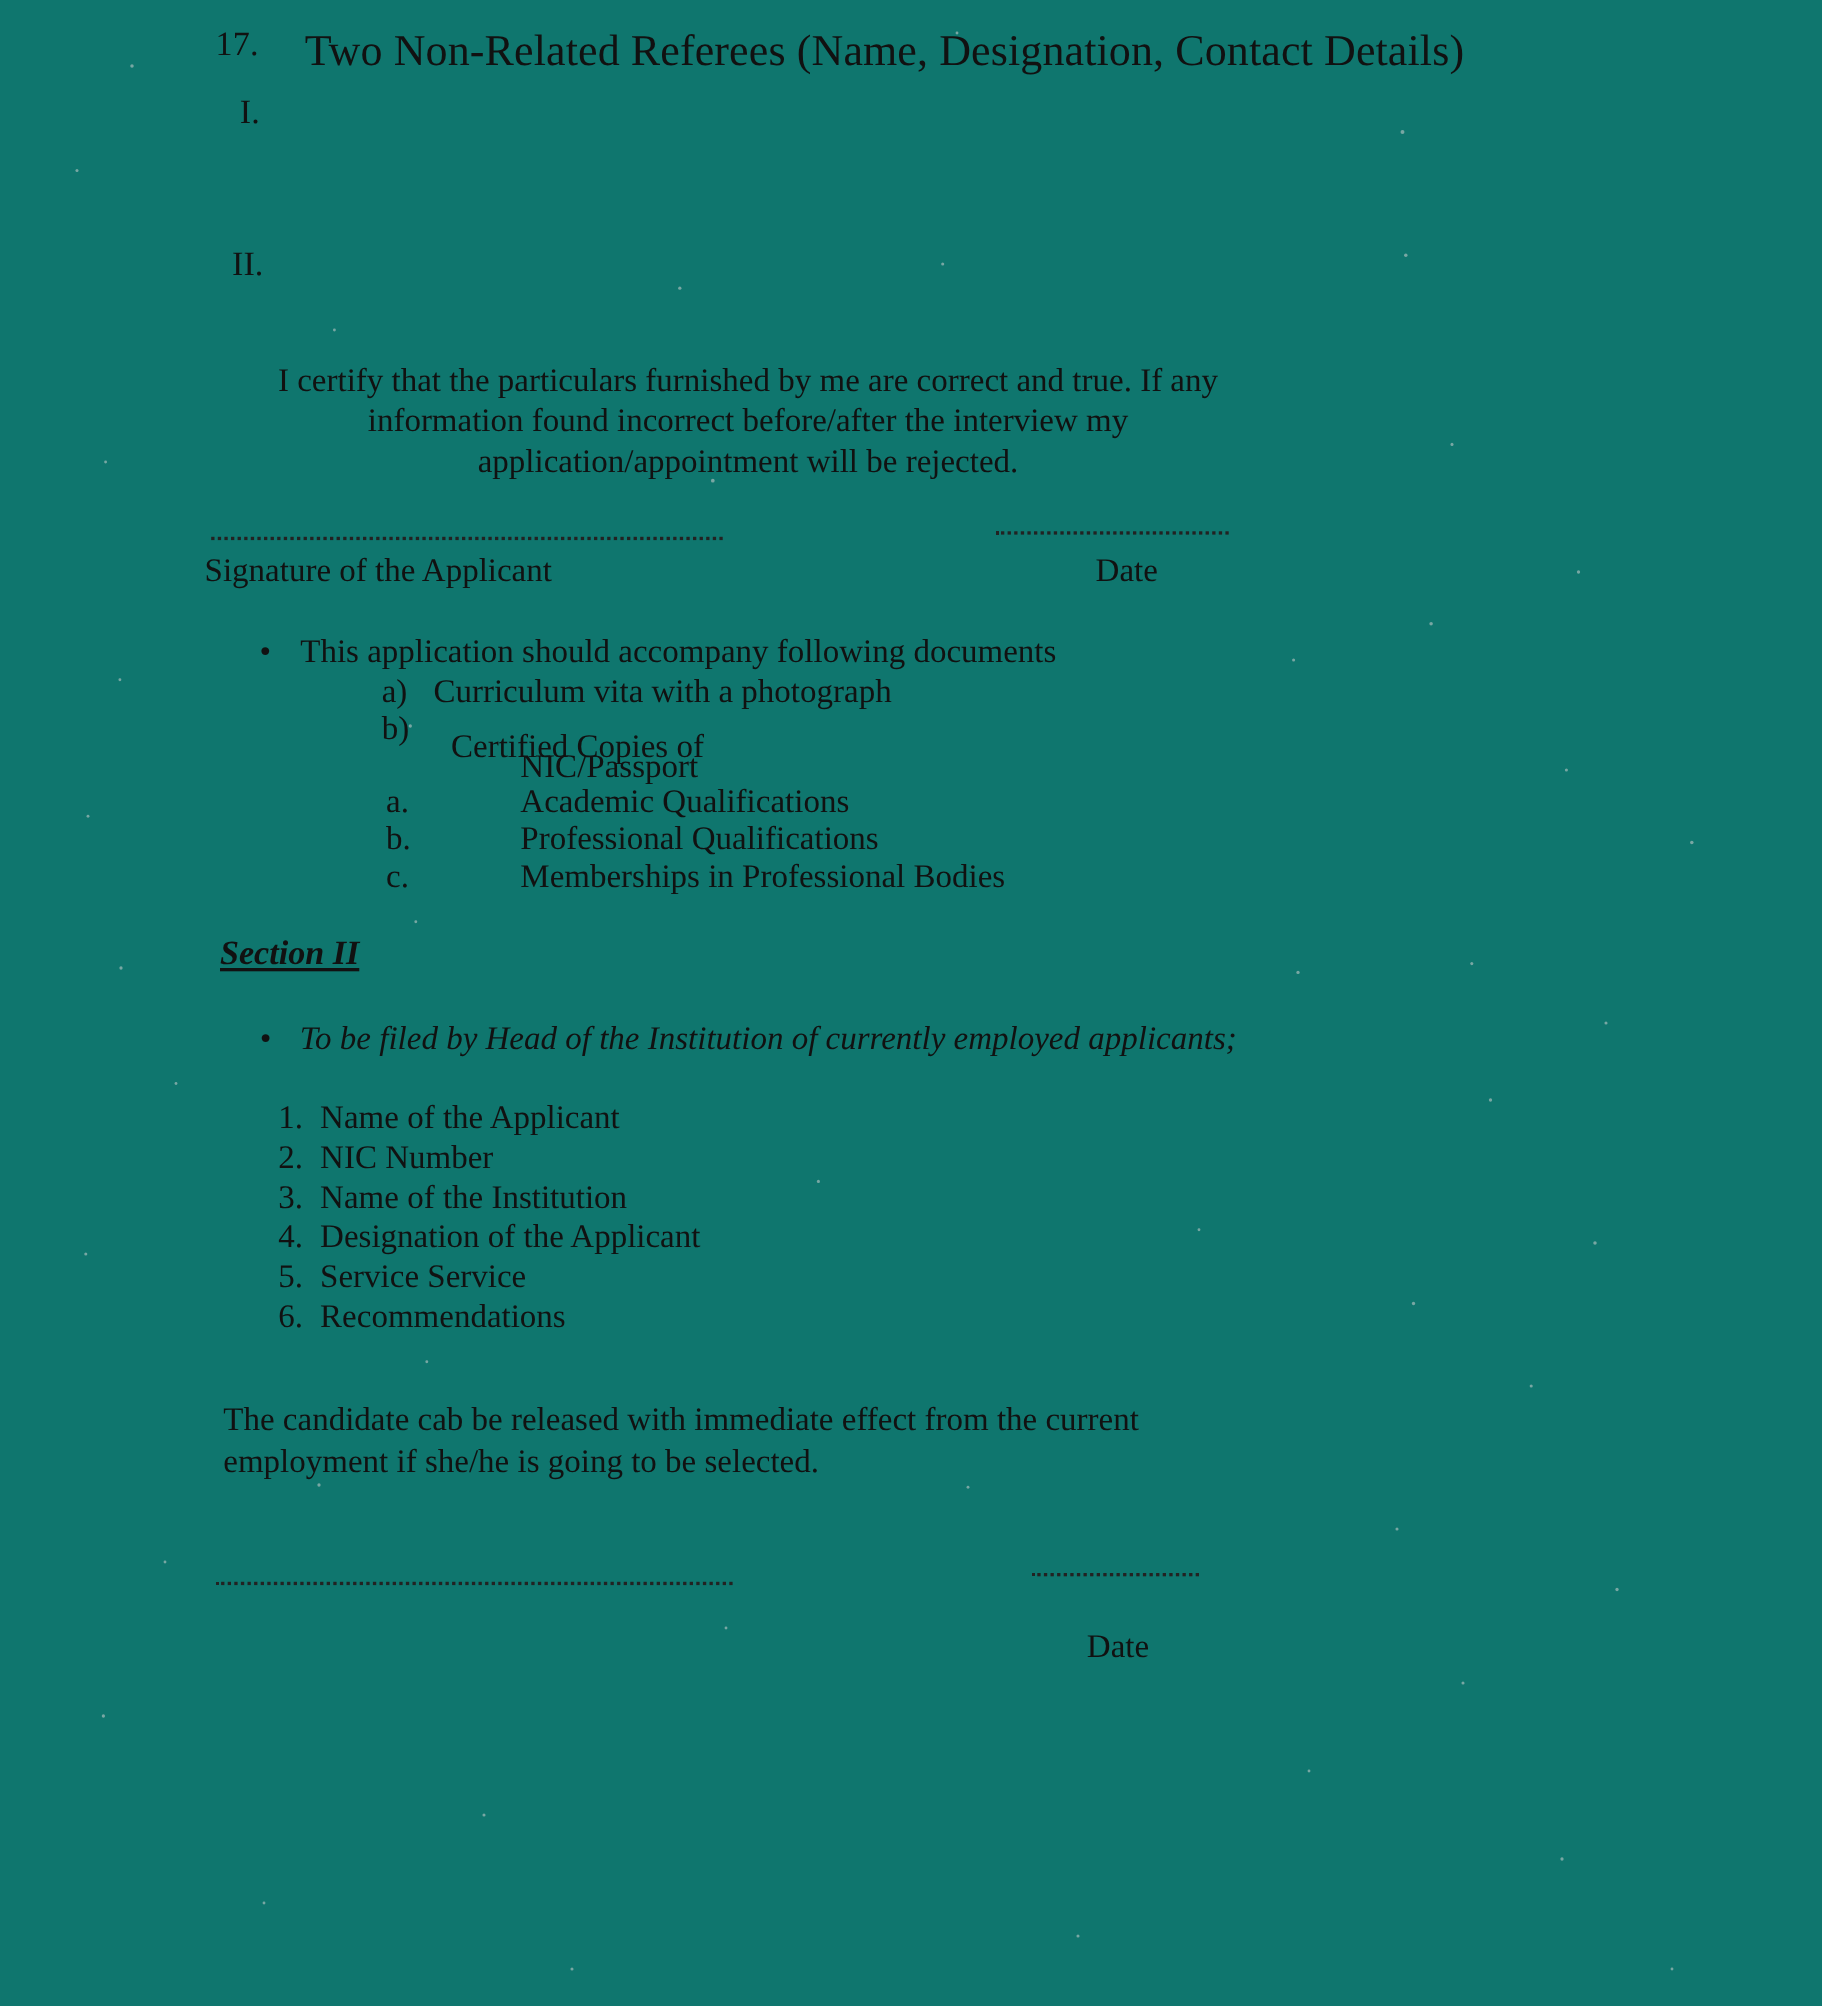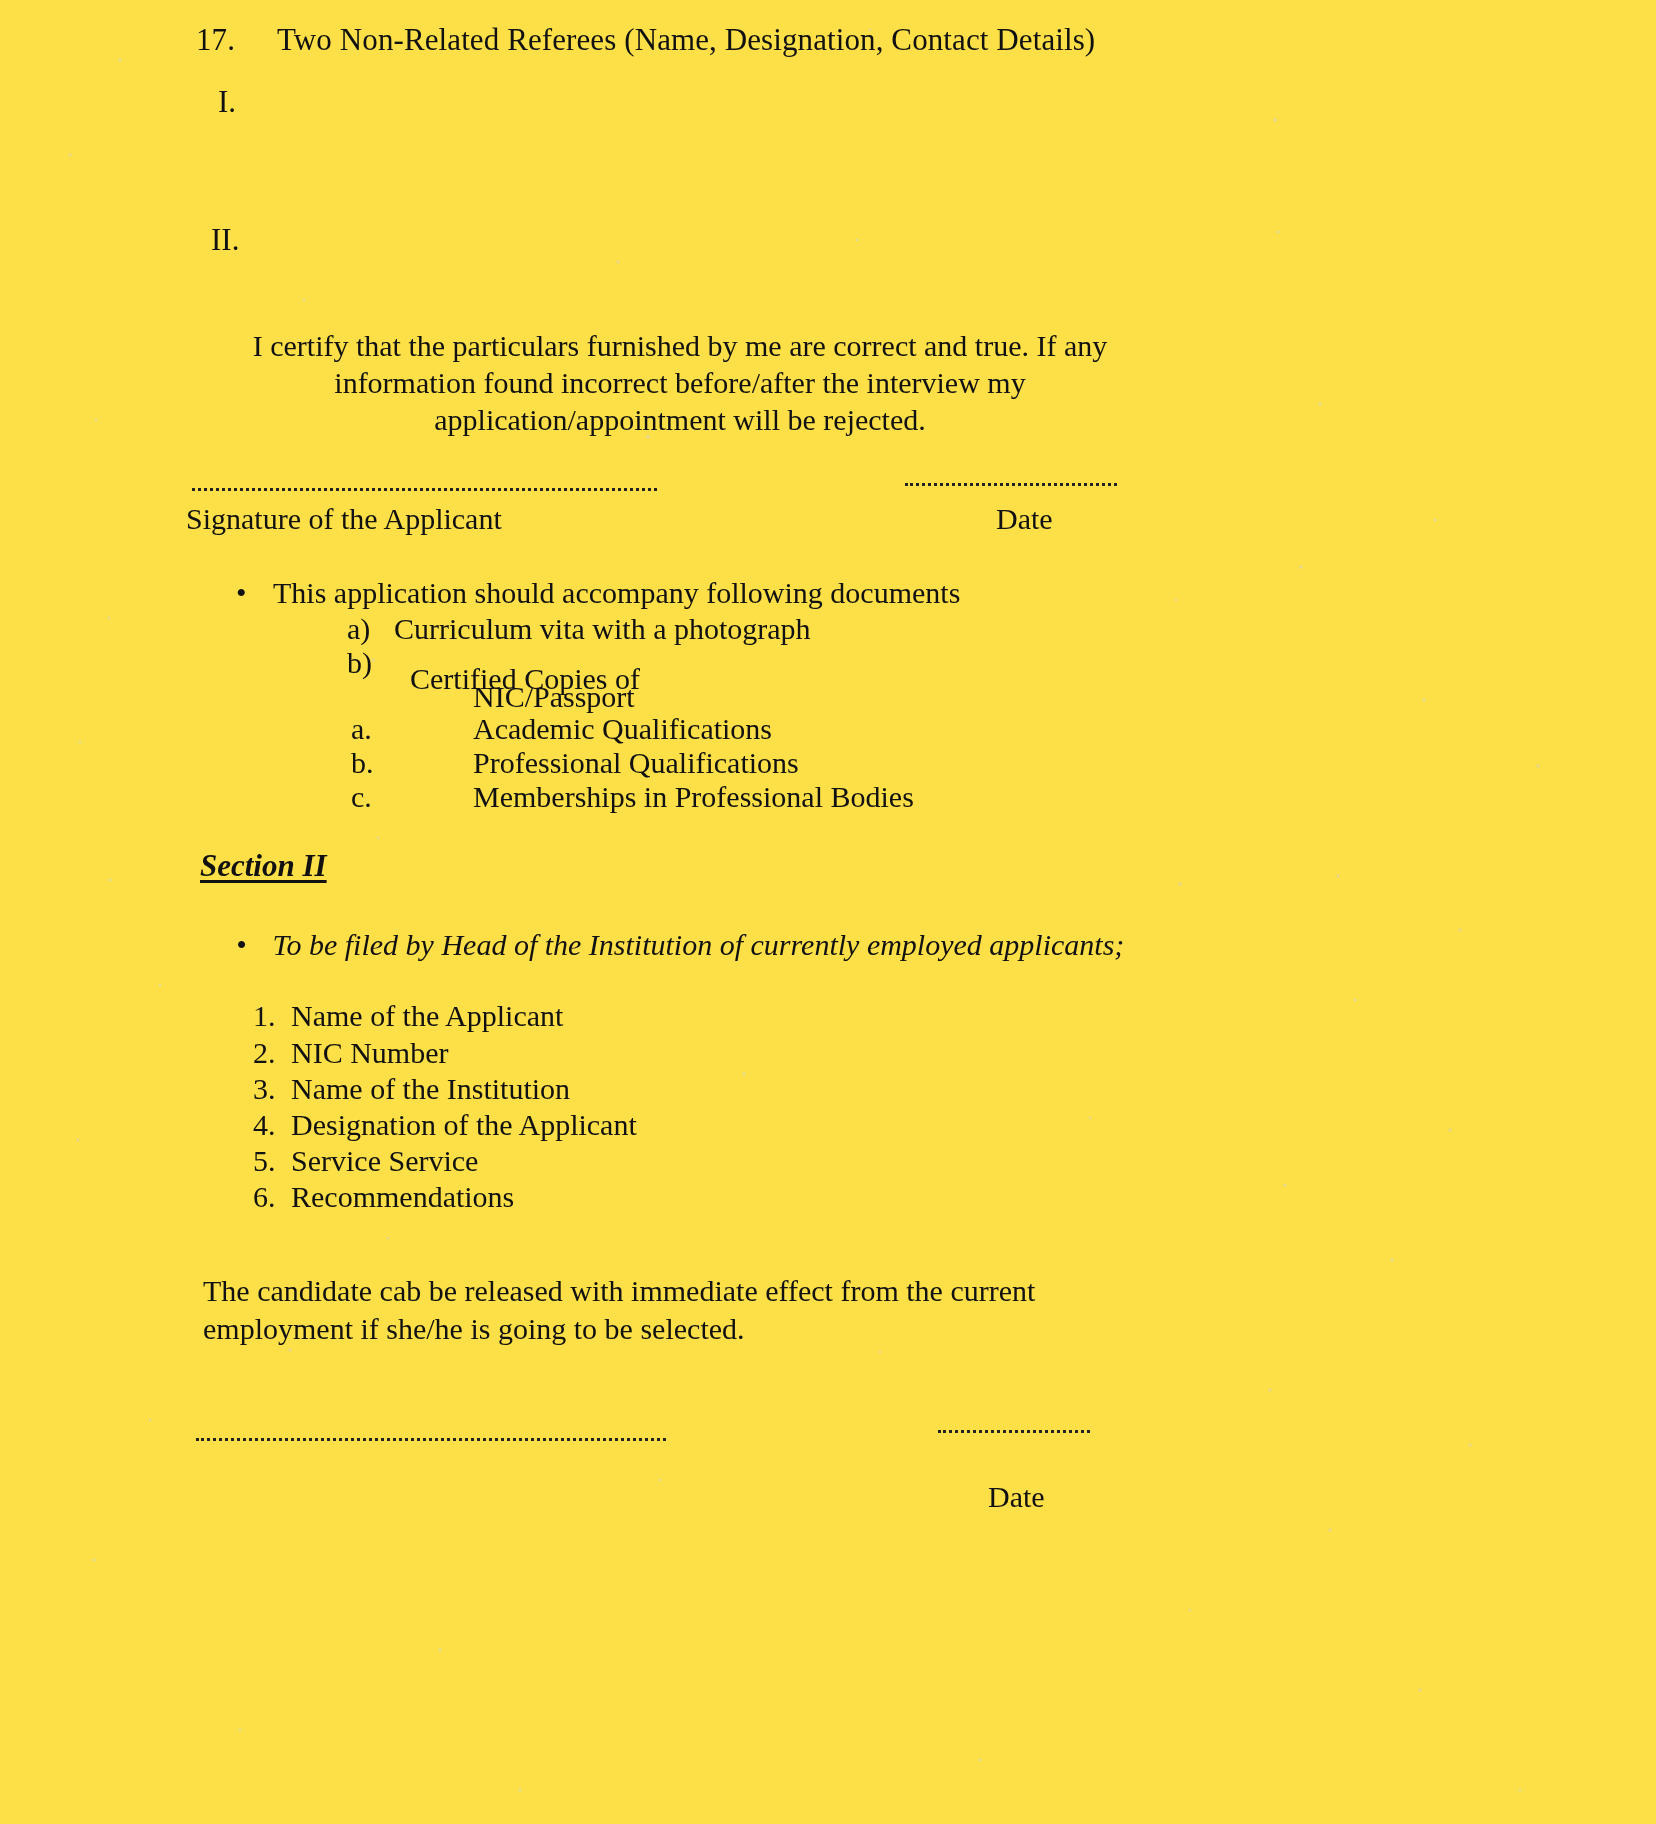--- a/index.html
+++ b/index.html
@@ -15,21 +15,21 @@
     position: relative;
     overflow: hidden;
   }
 
   
   #page {
     position: absolute;
     left: 0; top: 0;
     width: 1656px;
     height: 1824px;
-    background: #fde047;
+    background: #0f766e;
   }
 
   
   #speckles {
     position: absolute;
     left: 0; top: 0;
     width: 1656px;
     height: 1824px;
     pointer-events: none;
     opacity: 0.55;
@@ -50,21 +50,21 @@
   .t-heading {
     font-size: 30px;
     letter-spacing: 0.1px;
   }
   .t-body {
     font-size: 30px;
   }
 
   
   #q17-num { left: 196px;  top: 22px; font-size: 31px; }
-  #q17-text { left: 277px; top: 22px; font-size: 31px; }
+  #q17-text { left: 277px; top: 22px; font-size: 40px; }
 
   #ref-i  { left: 218px; top: 84px;  font-size: 31px; }
   #ref-ii { left: 211px; top: 222px; font-size: 31px; }
 
   
   #certify {
     position: absolute;
     left: 196px;
     top: 328px;
     width: 968px;

